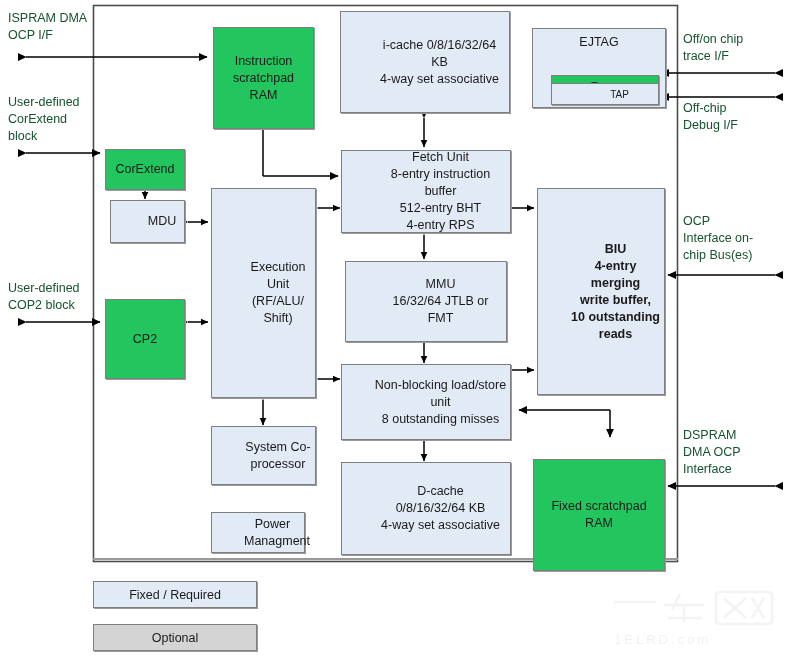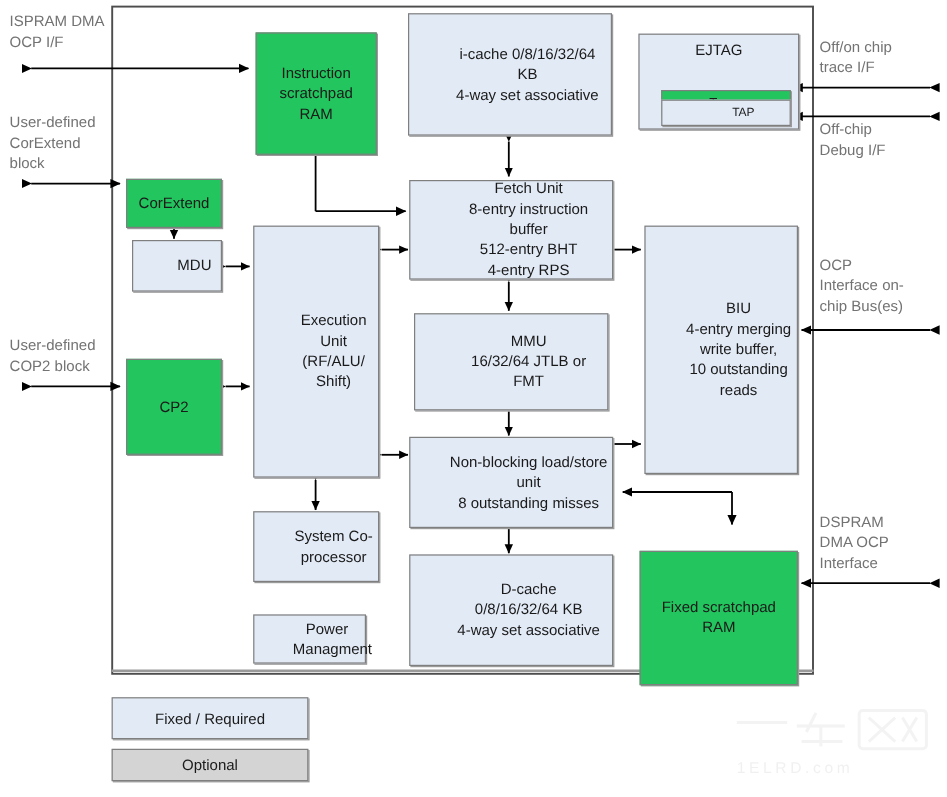--- a/index.html
+++ b/index.html
@@ -38,21 +38,21 @@
     padding: 2px 3px;
     z-index: 3;
   }
   .node.fixed  { background: #e2eaf6; padding-left: 32px; }
   .node.optional { background: #22c55e; margin-top: 16px; }
   .node .inner { width: 100%; }
   .ext-label {
     position: absolute;
     font-size: 12.5px;
     line-height: 17px;
-    color: #737373;
+    color: #14532d;
     z-index: 4;
     white-space: pre-line;
   }
   .legend-box {
     position: absolute;
     box-sizing: border-box;
     border: 1px solid #7f7f7f;
     box-shadow: 1px 1px 0 0 #9a9a9a;
     display: flex;
     align-items: center;
@@ -273,21 +273,21 @@
 16/32/64 JTLB or FMT</span>
   </div>
 
   <div class="node fixed" style="left:341px; top:364px; width:170px; height:76px;">
     <span class="inner" style="white-space:pre-line;">Non-blocking load/store
 unit
 8 outstanding misses</span>
   </div>
 
   <div class="node fixed" style="left:537px; top:188px; width:128px; height:207px;">
-    <span class="inner" style="white-space:pre-line;">BIU
+    <span class="inner" style="white-space:pre-line;font-weight:bold;">BIU
 4-entry merging
 write buffer,
 10 outstanding
 reads</span>
   </div>
 
   <div class="node fixed" style="left:211px; top:426px; width:105px; height:59px;">
     <span class="inner" style="white-space:pre-line;">System Co-
 processor</span>
   </div>
@@ -301,21 +301,21 @@
     <span class="inner" style="white-space:pre-line;">D-cache
 0/8/16/32/64 KB
 4-way set associative</span>
   </div>
 
   <div class="node optional" style="left:533px; top:443px; width:132px; height:112px;">
     <span class="inner" style="white-space:pre-line;">Fixed scratchpad
 RAM</span>
   </div>
 
-  <div class="legend-box fixed" style="left:93px; top:581px; width:164px; height:35px;">
+  <div class="legend-box fixed" style="left:93px; top:581px; width:164px; height:27px;">
     <span>Fixed / Required</span>
   </div>
 
   <div class="legend-box optional" style="left:93px; top:624px; width:164px; height:27px;">
     <span>Optional</span>
   </div>
 
 </div>
 
 </body></html>

